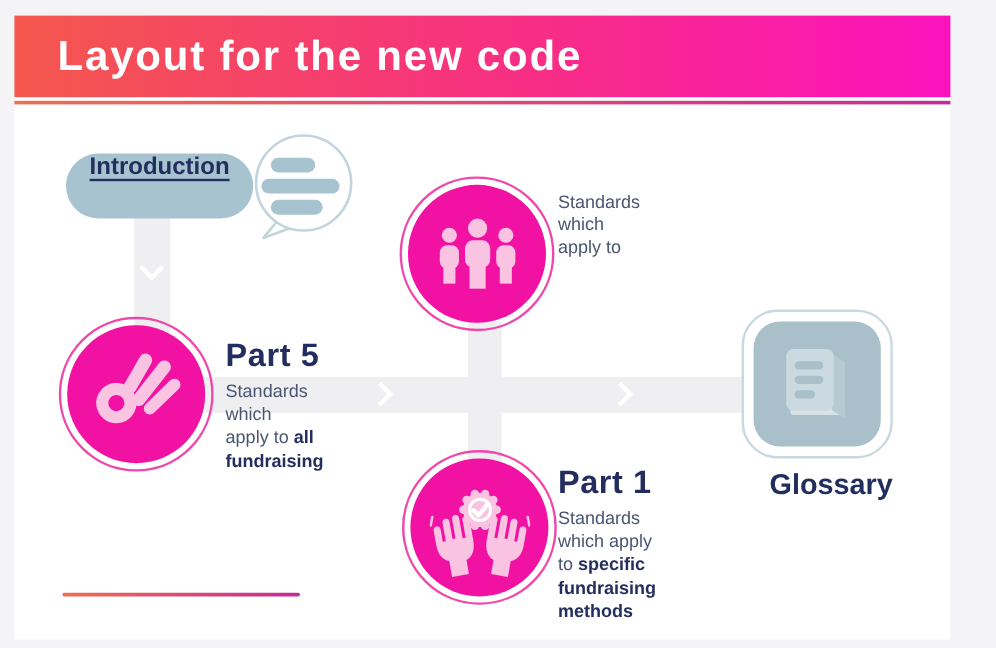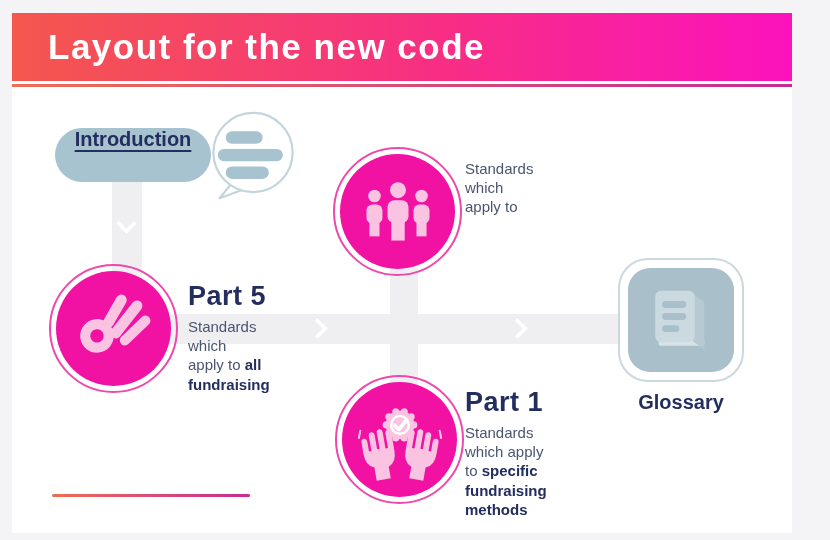--- a/index.html
+++ b/index.html
@@ -50,22 +50,22 @@
   .ptext h2{font-size:27px;font-weight:bold;color:var(--navy);letter-spacing:.5px;margin-bottom:5px;}
   .ptext p{font-size:15px;line-height:1.28;color:var(--text_muted);white-space:pre-line;width:122px;}
   .ptext b{color:var(--navy);}
   #t1{left:176px;top:268px;} #t2{left:453px;top:146px;} #t3{left:453px;top:374px;}
 
   .gloss-out{left:606px;top:245px;width:126px;height:124px;background:#fff;
     border:2px solid var(--slate_border);border-radius:30px;z-index:3;}
   .gloss-in{position:absolute;inset:8px;background:var(--slate2);border-radius:22px;
     display:flex;align-items:center;justify-content:center;}
   .gloss-in svg{width:86px;height:86px;}
-  .gloss-label{left:606px;top:378px;width:126px;text-align:center;
-    font-size:20px;font-weight:bold;color:var(--navy);z-index:3;}
+  .gloss-label{left:606px;top:378px;width:126px;text-align:right;
+    font-size:24px;font-weight:bold;color:var(--navy);z-index:3;}
 
   .footer-note{left:40px;top:456px;font-size:19px;color:var(--text_muted);letter-spacing:.3px;z-index:3;}
   .footer-rule{left:40px;top:481px;width:198px;height:3px;border-radius:2px;
     background:linear-gradient(90deg,var(--line_a),var(--line_b));z-index:3;}
 
   
   .f-pink{fill:var(--icon_pink);} .s-pink{stroke:var(--icon_pink);fill:none;}
   .f-white{fill:#fff;} .s-white{stroke:#fff;fill:none;stroke-linecap:round;stroke-linejoin:round;}
   .f-slate{fill:var(--slate);} .f-slate2{fill:var(--slate2);}
   .bub{fill:#fff;stroke:var(--bubble_border);stroke-width:2.5;stroke-linejoin:round;}

